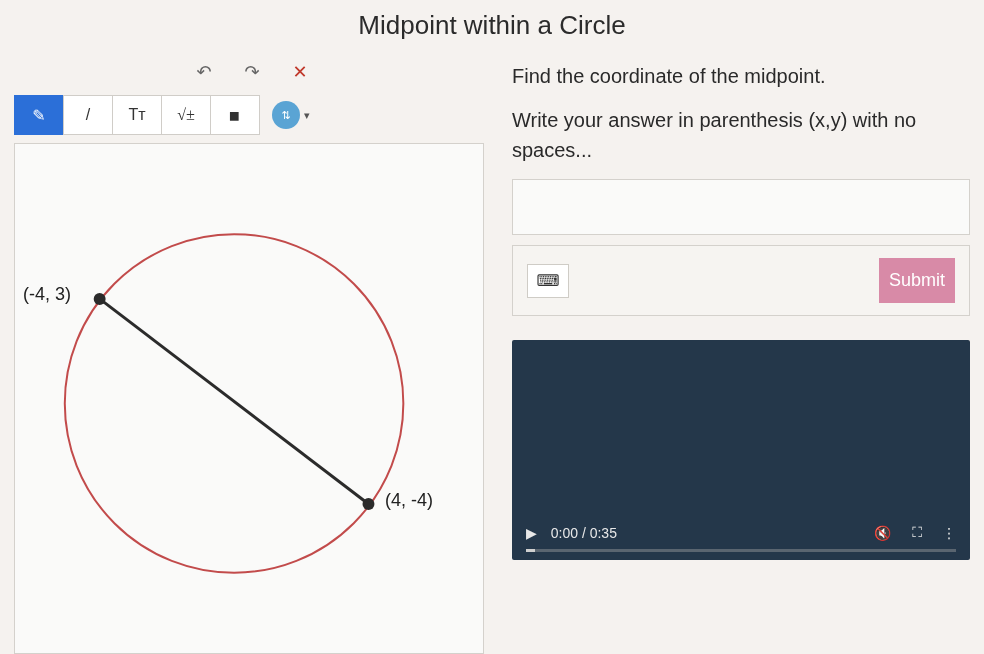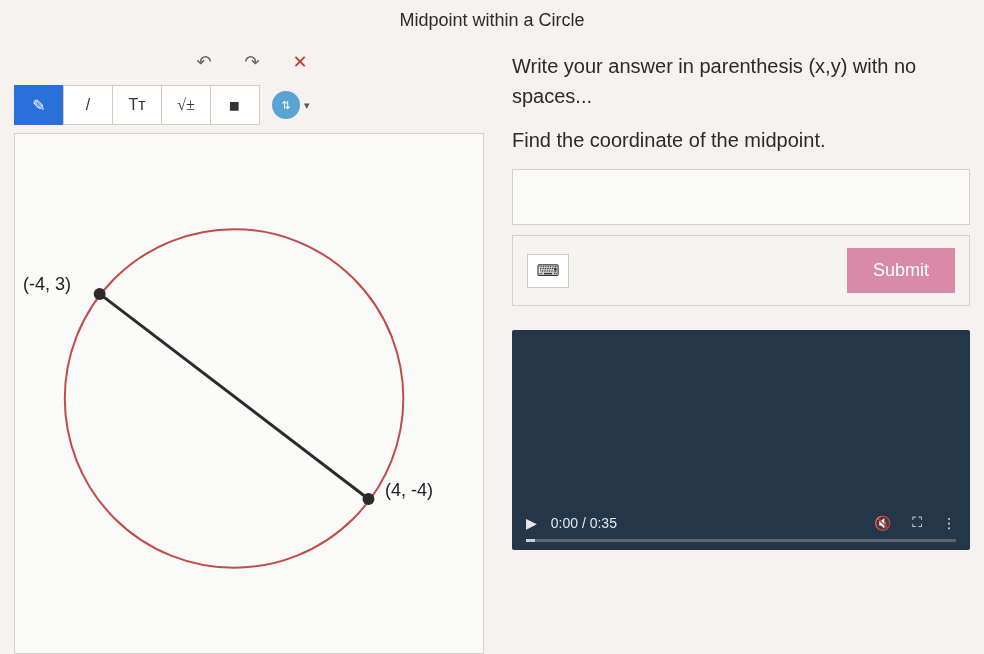--- a/index.html
+++ b/index.html
@@ -11,21 +11,21 @@
       overflow: hidden;
       color: #333;
     }
     .container {
       display: flex;
       flex-direction: column;
       height: 100%;
     }
     .title {
       text-align: center;
-      font-size: 18px;
+      font-size: 26px;
       font-weight: 400;
       color: #2b2b2b;
       padding: 10px 0 20px;
     }
     .main {
       display: flex;
       flex: 1;
       padding: 0 14px;
     }
     .left {
@@ -107,21 +107,21 @@
       margin-bottom: 24px;
     }
     .kb-btn {
       width: 42px; height: 34px; border: 1px solid #cfccc6; background: #fff;
       display:flex; align-items:center; justify-content:center;
     }
     .submit-btn {
       background: #d88aa7;
       color: #fff;
       border: none;
-      padding: 12px 26px;
+      padding: 12px 10px;
       font-size: 18px;
       cursor: pointer;
     }
     .video {
       background: #24374a;
       height: 220px;
       border-radius: 2px;
       display: flex;
       flex-direction: column;
       justify-content: flex-end;
@@ -182,22 +182,22 @@
           <line x1="85" y1="150" x2="355" y2="356" stroke="#2b2b2b" stroke-width="3"></line>
           <circle cx="85" cy="150" r="6" fill="#2b2b2b"></circle>
           <circle cx="355" cy="356" r="6" fill="#2b2b2b"></circle>
         </svg>
         <div class="pt-label" style="left:8px; top:140px;">(-4, 3)</div>
         <div class="pt-label" style="left:370px; top:346px;">(4, -4)</div>
       </div>
     </div>
 
     <div class="right">
+      <div class="instr">Find the coordinate of the midpoint.</div>
       <div class="instr">Write your answer in parenthesis (x,y) with no spaces...</div>
-      <div class="instr">Find the coordinate of the midpoint.</div>
 
       <input class="answer-box" value="" style="">
 
       <div class="submit-row">
         <div class="kb-btn">
           <span>⌨</span>
         </div>
         <button class="submit-btn">Submit</button>
       </div>
 

